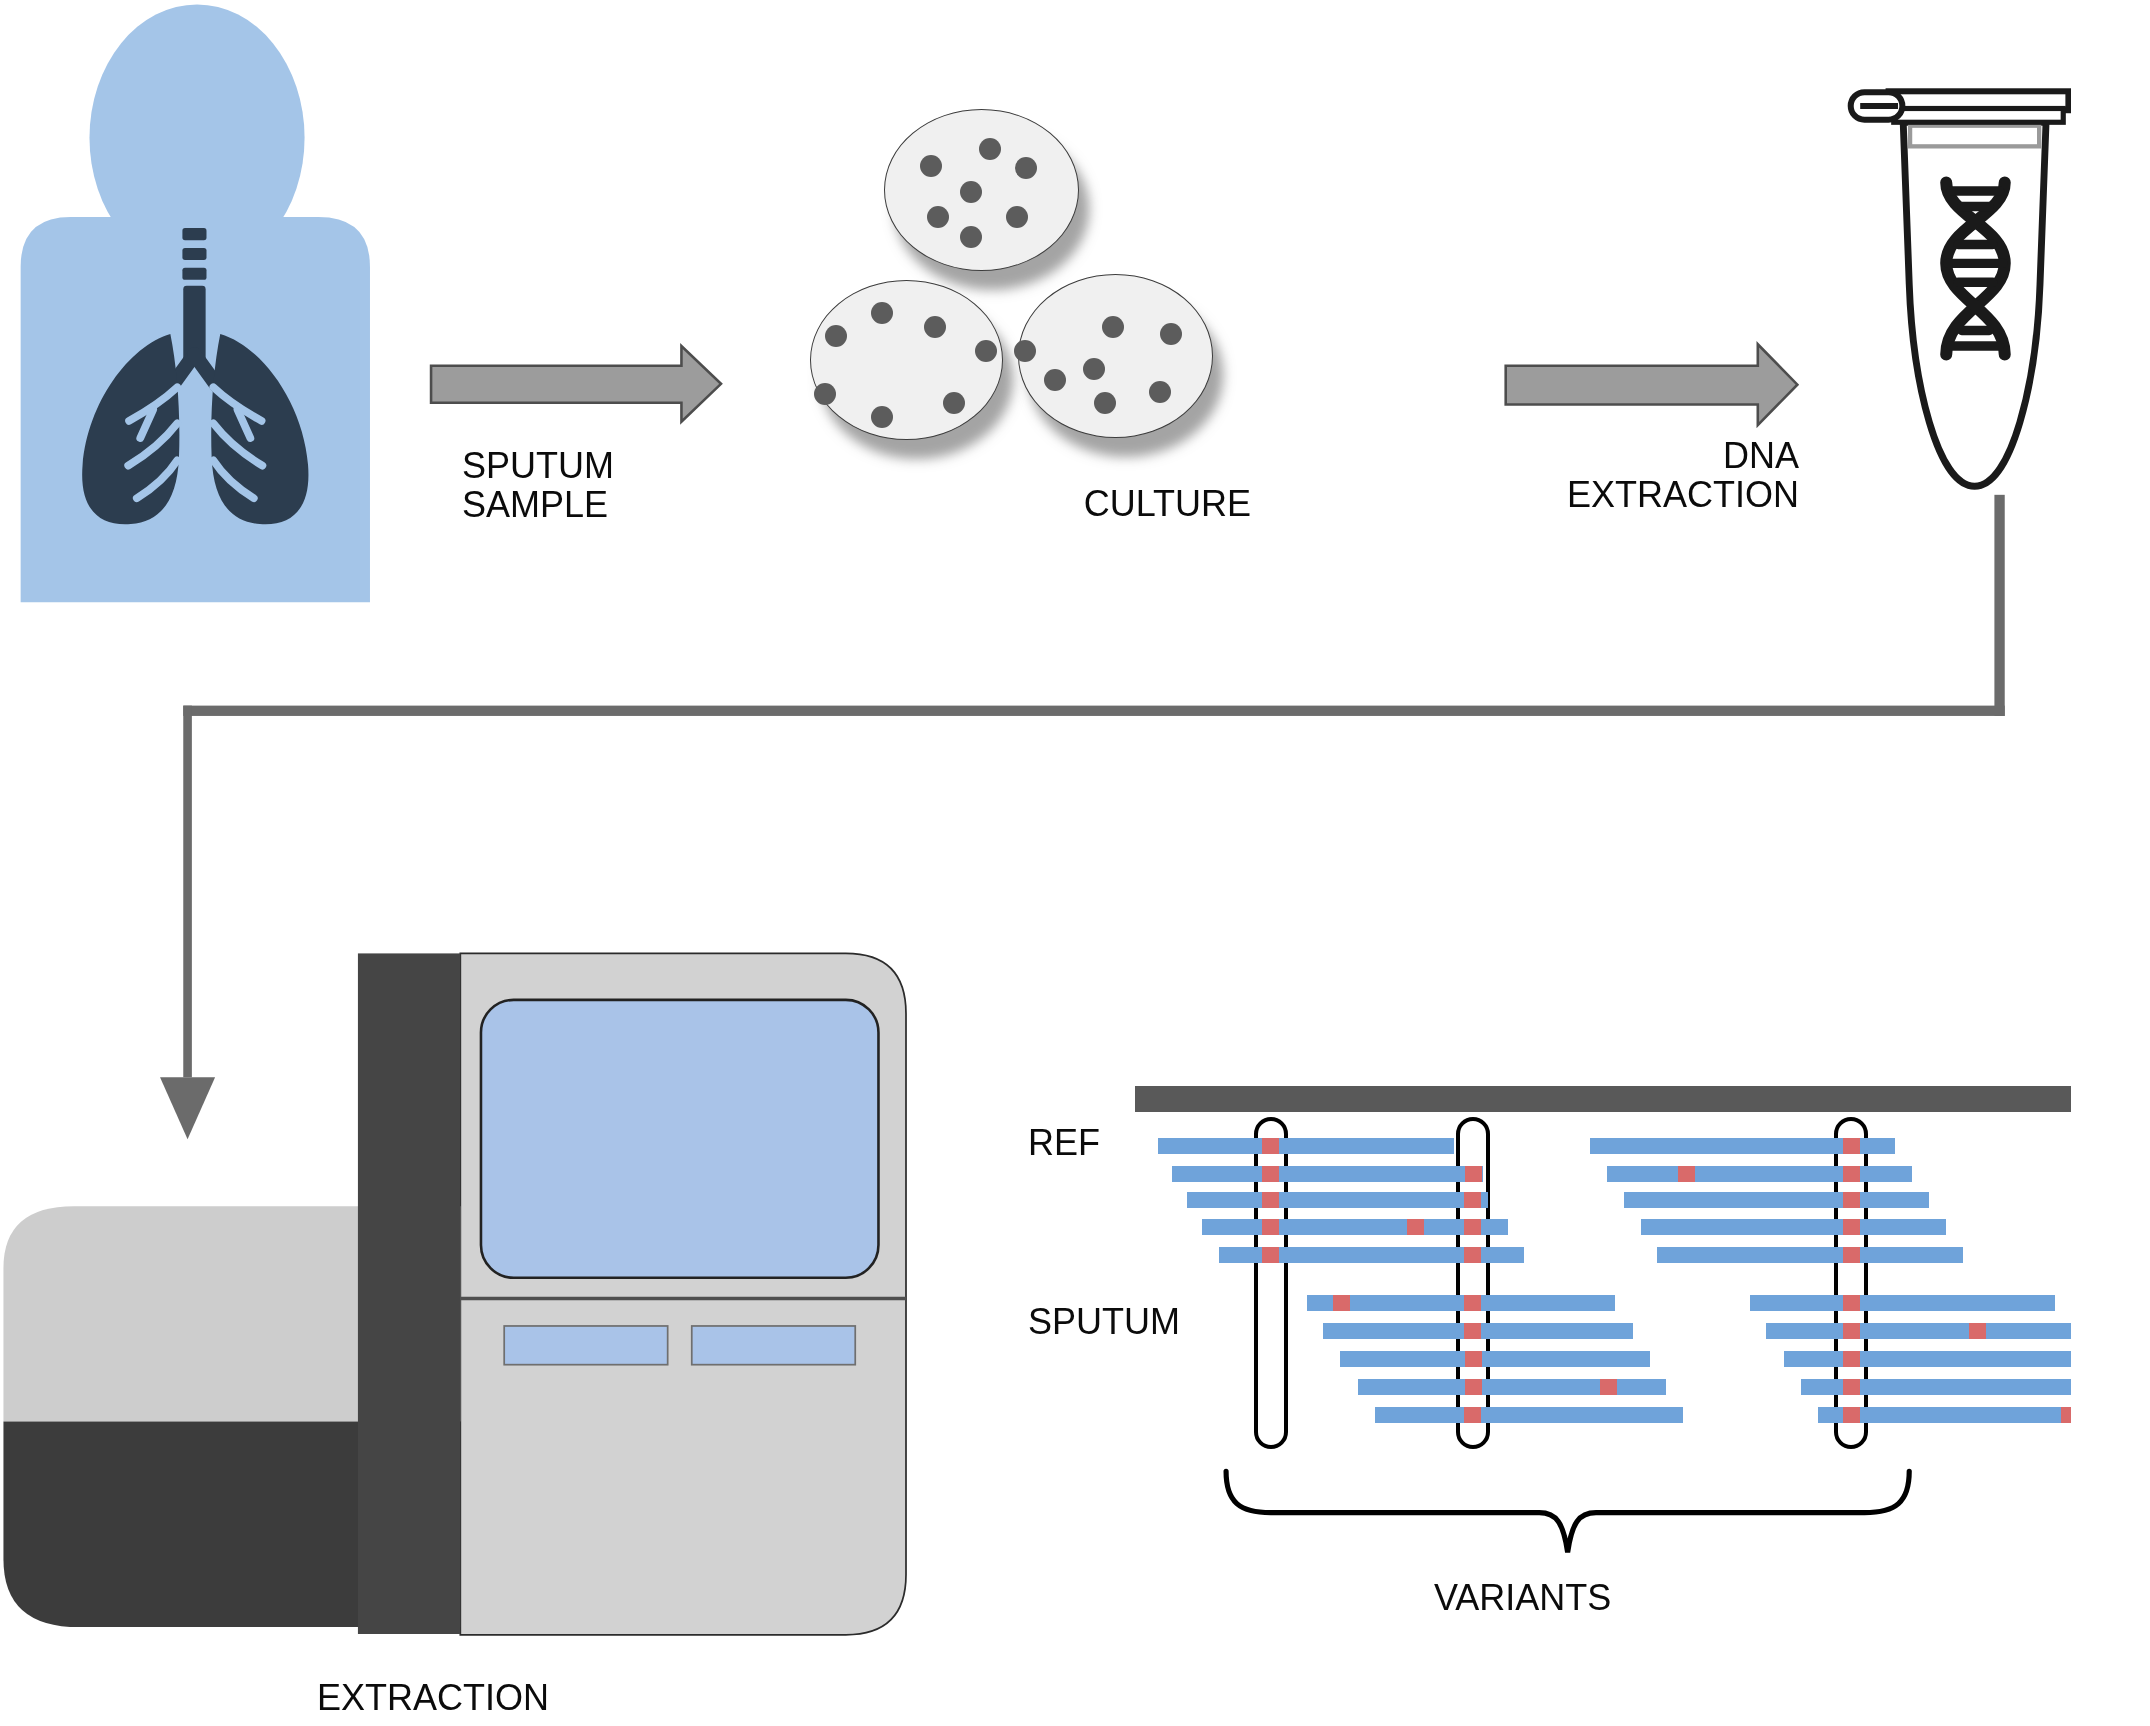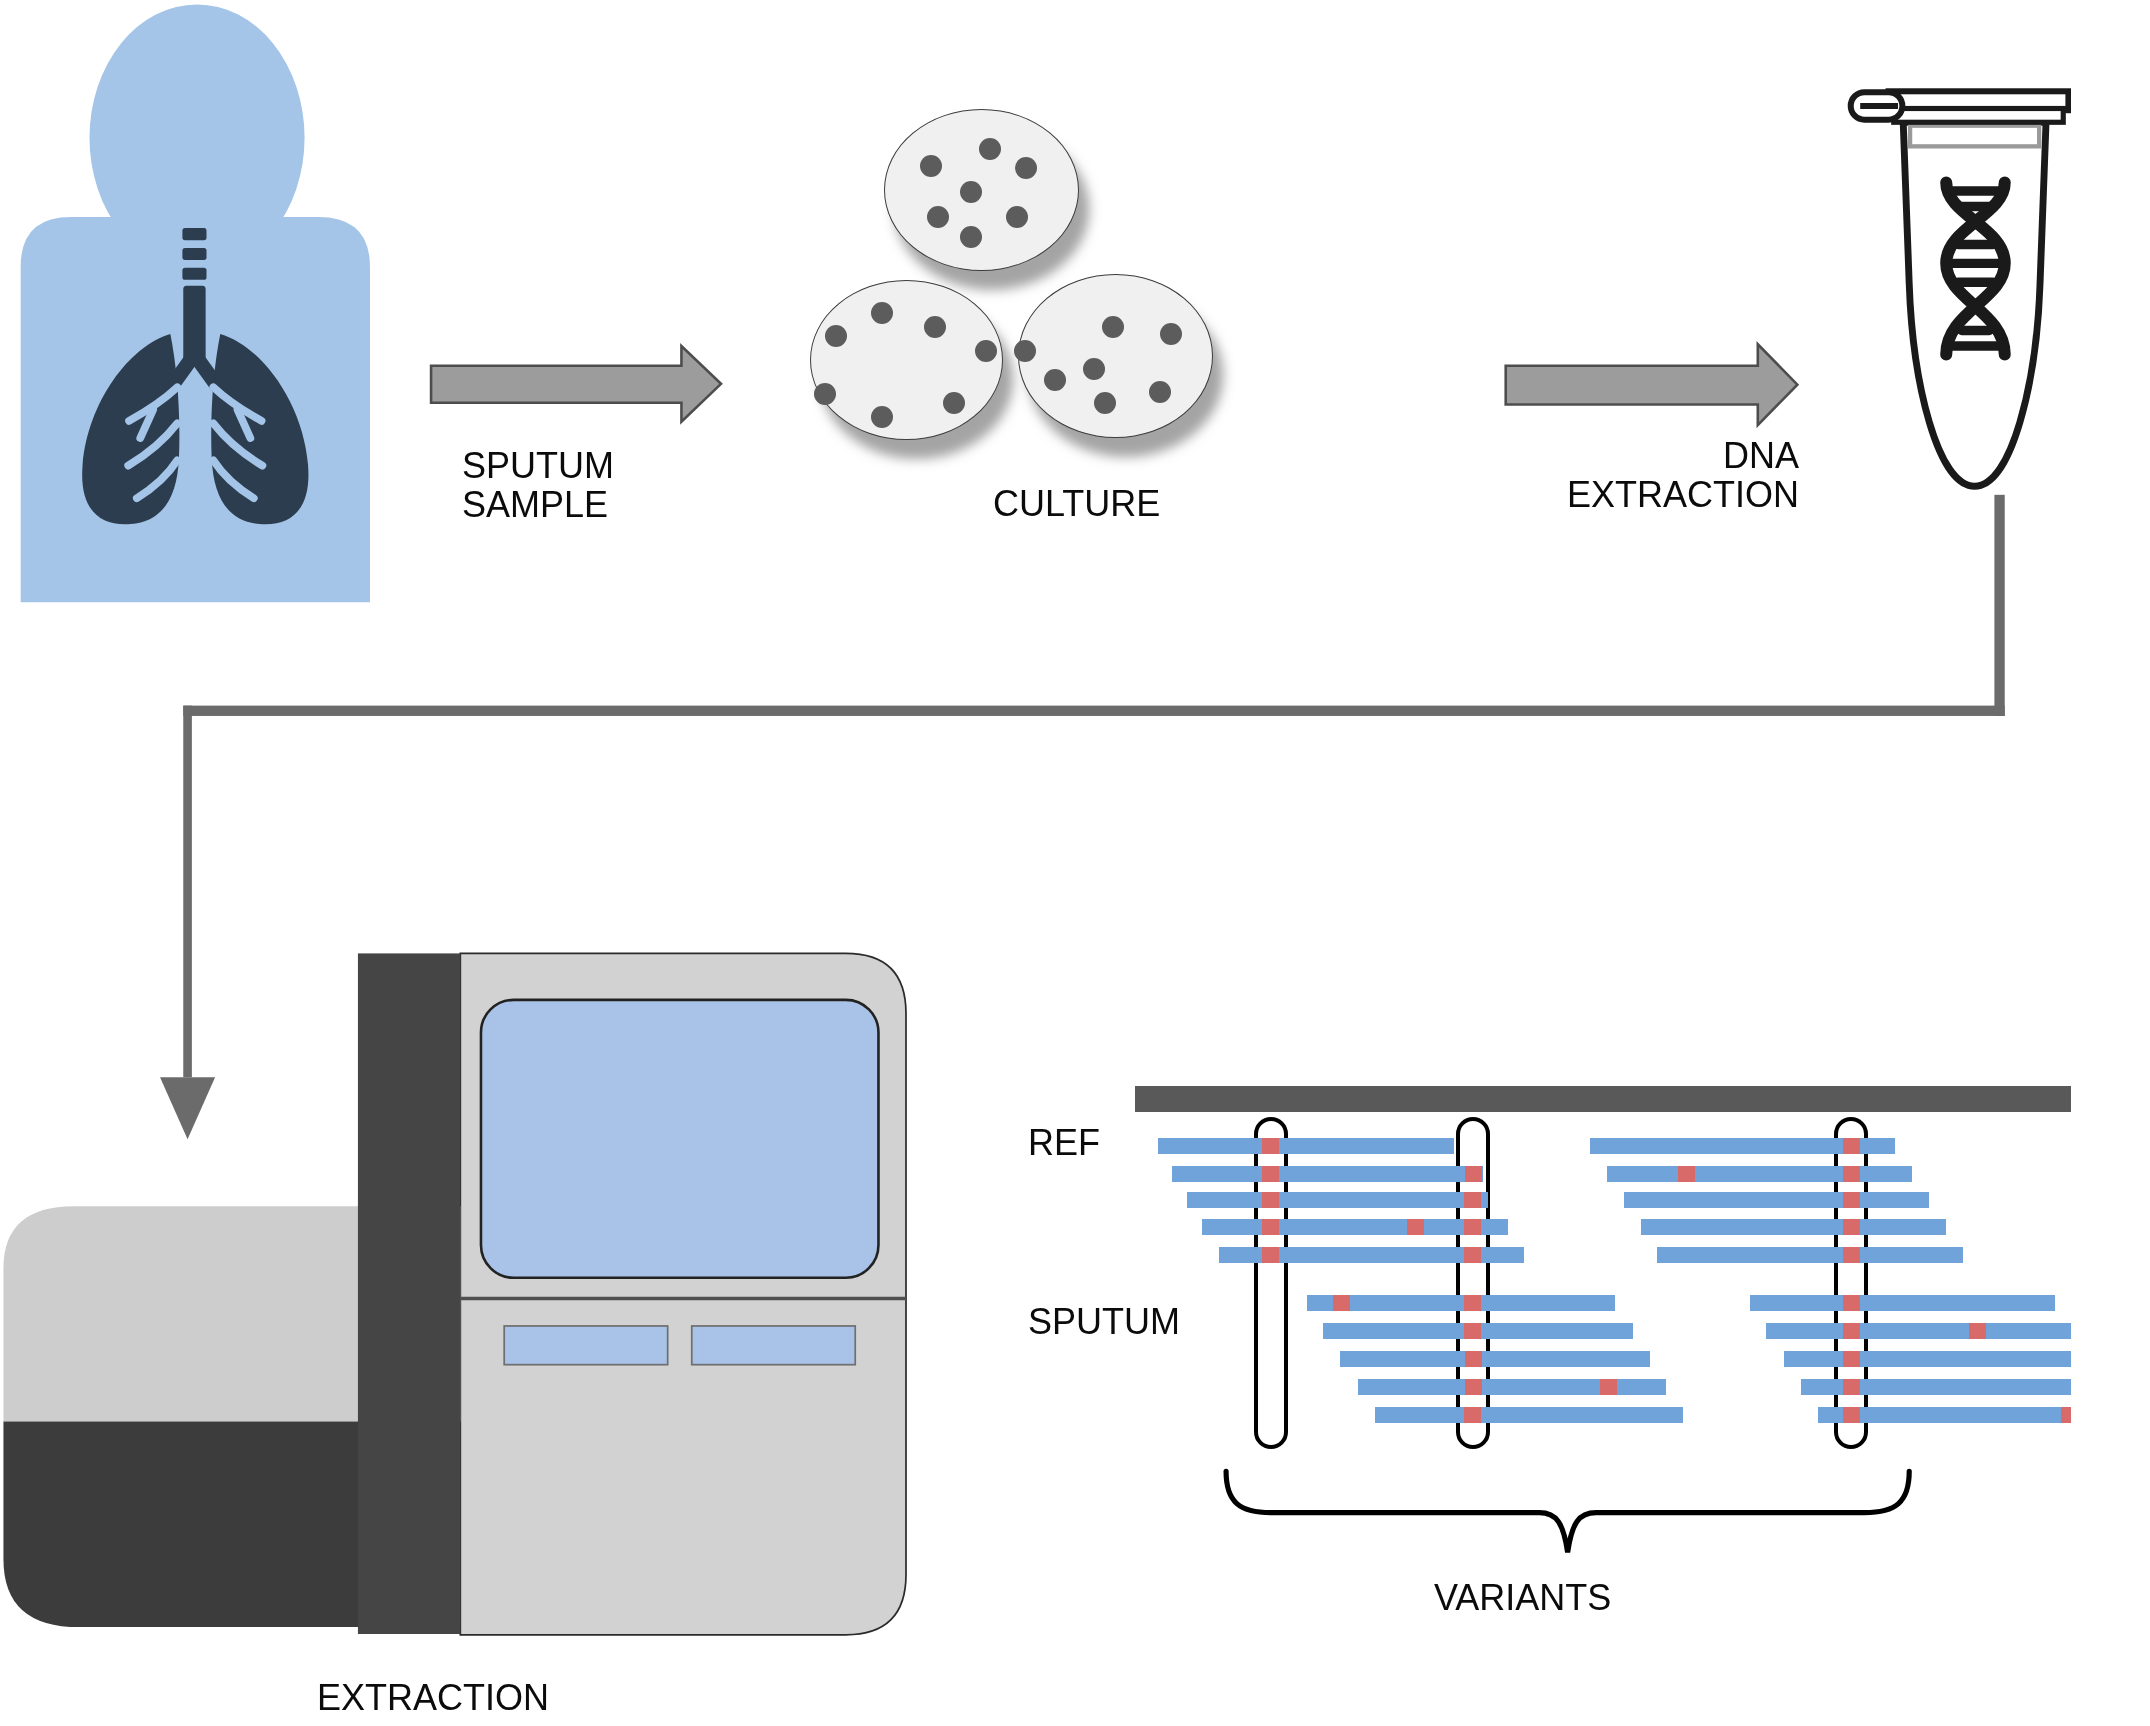--- a/index.html
+++ b/index.html
@@ -2,21 +2,21 @@
 <html style="--person-blue: #a4c5e8; --lungs-navy: #2c3d4f; --arrow-gray: #9c9c9c; --arrow-border: #4d4d4d; --connector-gray: #6b6b6b; --dish-fill: #f0f0f0; --dot-gray: #5c5c5c; --ref-bar: #595959; --read-blue: #6fa3da; --variant-red: #d96a6a; --machine-body: #d2d2d2; --machine-dark: #454545; --machine-attach-light: #cdcdcd; --machine-attach-dark: #3c3c3c; --machine-screen: #a9c3e8; --tube-outline: #1a1a1a;font-size:13.8px"><head>
 <meta charset="utf-8">
 <style>
   html,body{margin:0;padding:0;background:#ffffff;}
   #stage{position:relative;width:2071px;height:1727px;background:#fff;overflow:hidden;
          font-family:"Liberation Sans", sans-serif;}
   #art{position:absolute;left:0;top:0;}
   .label{position:absolute;font-size:36px;line-height:1.07;color:#0b0b0b;
          white-space:pre-line;font-family:"Liberation Sans", sans-serif;}
   #lbl-sputum{left:462px;top:447px;text-align:left;}
-  #lbl-culture{left:993px;top:485px;width:258px;text-align:left;}
+  #lbl-culture{left:993px;top:485px;width:258px;text-align:right;}
   #lbl-dna{left:1455px;top:437px;width:344px;text-align:right;}
   #lbl-library{left:897px;top:753px;width:430px;text-align:center;}
   #lbl-sequencing{left:261px;top:1679px;width:344px;text-align:center;}
   #lbl-ref{left:1028px;top:1124px;}
   #lbl-reads{left:1028px;top:1303px;}
   #lbl-variants{left:1434px;top:1579px;width:258px;}
 
   .dish{position:absolute;background:var(--dish-fill);border:1.7px solid #3c3c3c;
         border-radius:50%;box-shadow:10.3px 19px 12px rgba(90,90,90,.55);}
   .dot{position:absolute;width:22.4px;height:22.4px;border-radius:50%;background:var(--dot-gray);}

